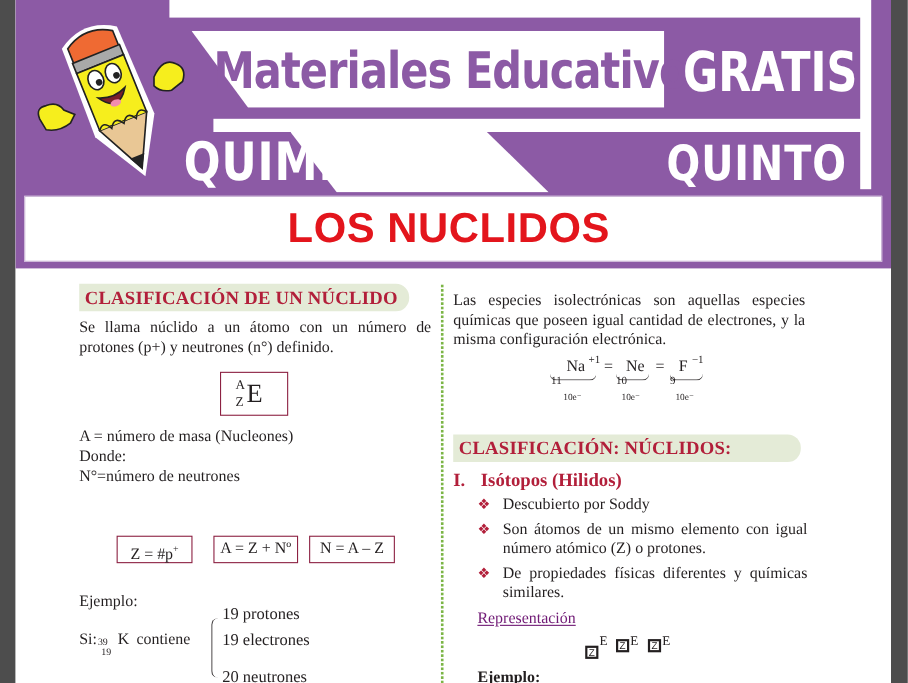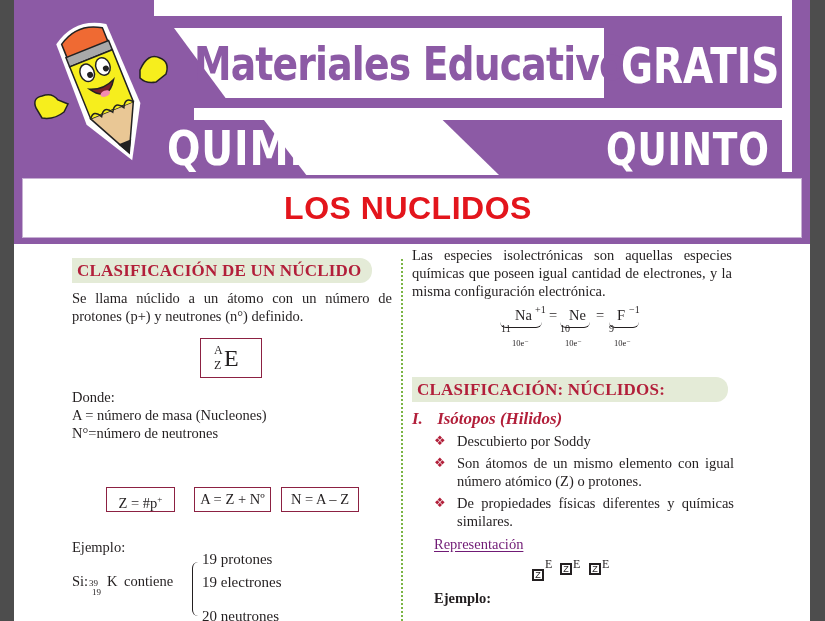--- a/index.html
+++ b/index.html
@@ -24,47 +24,47 @@
                  font-size: 50px; color: #fff; transform: scaleX(0.78); transform-origin: left top; line-height: 64px; }
   .quimica-text { position: absolute; left: 153px; top: 120px; font-family: "DejaVu Sans", sans-serif; font-weight: bold;
                   font-size: 48px; color: #fff; transform: scaleX(0.82); transform-origin: left top; line-height: 56px; letter-spacing: 1px; }
   .quinto-text { position: absolute; left: 592px; top: 124px; font-family: "DejaVu Sans", sans-serif; font-weight: bold;
                  font-size: 44px; color: #fff; transform: scaleX(0.82); transform-origin: left top; line-height: 52px; letter-spacing: 1px; }
 
   .mascot { position: absolute; left: 14px; top: 8px; width: 150px; height: 160px; }
 
   .title-box { position: absolute; left: 8px; top: 178px; width: 780px; height: 60px; background: #fff; border: 1px solid #c7b0d3; }
   .title-text { position: absolute; left: 0; top: 0; width: 780px; text-align: center; line-height: 58px;
-                font-family: "Liberation Sans", sans-serif; font-weight: bold; font-size: 32px; color: #e3151c; letter-spacing: 0.5px; padding-right: 10px; }
+                font-family: "Liberation Sans", sans-serif; font-weight: bold; font-size: 38px; color: #e3151c; letter-spacing: 0.5px; padding-right: 10px; }
 
   
   .divider { position: absolute; left: 386px; top: 258px; width: 4px; height: 363px;
              background-image: radial-gradient(circle, #7bb545 1.3px, transparent 1.5px); background-size: 4px 4px; }
 
   .col { position: absolute; font-size: 14.5px; line-height: 18px; }
   .col-left { left: 58px; top: 258px; width: 320px; }
-  .col-right { left: 398px; top: 246px; width: 320px; }
+  .col-right { left: 398px; top: 264px; width: 320px; }
 
   .section-head { display: inline-block; background: #e4ebd7; border-radius: 0 12px 12px 0; padding: 2px 10px 1px 5px;
                   font-weight: bold; color: #b21f3a; font-size: 17px; line-height: 22px; letter-spacing: 0.2px; }
 
   .para { text-align: justify; }
   .para-last { text-align-last: left; }
 
   .formula-box { position: absolute; border: 1.3px solid #8c2142; background: #fff; text-align: center; }
   .nuc { display: inline-block; position: relative; }
 
   .def-line { margin: 0; }
 
   .small-num { font-size: 9px; }
 
   .brace { position: absolute; left: 120px; top: 14px; width: 8px; height: 54px; border-left: 1.3px solid #231f20;
            border-radius: 6px 0 0 6px; }
 
-  .roman { color: #b21f3a; font-weight: bold; font-size: 17px; line-height: 22px; font-style: italic; }
+  .roman { color: #b21f3a; font-weight: bold; font-size: 17px; line-height: 22px; }
   .bullet { position: relative; padding-left: 23px; }
   .bullet .star { position: absolute; left: 0; top: 0; color: #b21f3a; font-size: 13px; }
 
   .link { color: #701a75; text-decoration: underline; text-underline-offset: 2px; }
 
   .zbox { display: inline-block; width: 12px; height: 12px; border: 2px solid #231f20; font-size: 9px; line-height: 8px;
           text-align: center; font-family: "Liberation Sans", sans-serif; }
 </style>
 </head>
 <body>
@@ -124,22 +124,22 @@
 
     <div class="formula-box" style="left:128px; top:80px; width:62px; height:40px;">
       <span class="nuc" style="width:40px; height:36px;">
         <span style="position:absolute; left:3px; top:5px; font-size:12px; line-height:12px;">A</span>
         <span style="position:absolute; left:3px; top:20px; font-size:12px; line-height:12px;">Z</span>
         <span style="position:absolute; left:13px; top:6px; font-size:24px; line-height:26px;">E</span>
       </span>
     </div>
 
     <div style="position:absolute; left:0; top:130px; width:330px;">
+      <p class="def-line">A = número de masa (Nucleones)</p>
       <p class="def-line">Donde:</p>
-      <p class="def-line">A = número de masa (Nucleones)</p>
       <p class="def-line">N°=número de neutrones</p>
     </div>
 
     <div class="formula-box" style="left:34px; top:229px; width:69px; height:25px; line-height:22px;">
       <span>Z = #p</span><sup style="font-size:9px;">+</sup>
     </div>
     <div class="formula-box" style="left:122px; top:229px; width:77px; height:25px; line-height:22px;">
       <span>A = Z + Nº</span>
     </div>
     <div class="formula-box" style="left:209px; top:229px; width:78px; height:25px; line-height:22px;">

